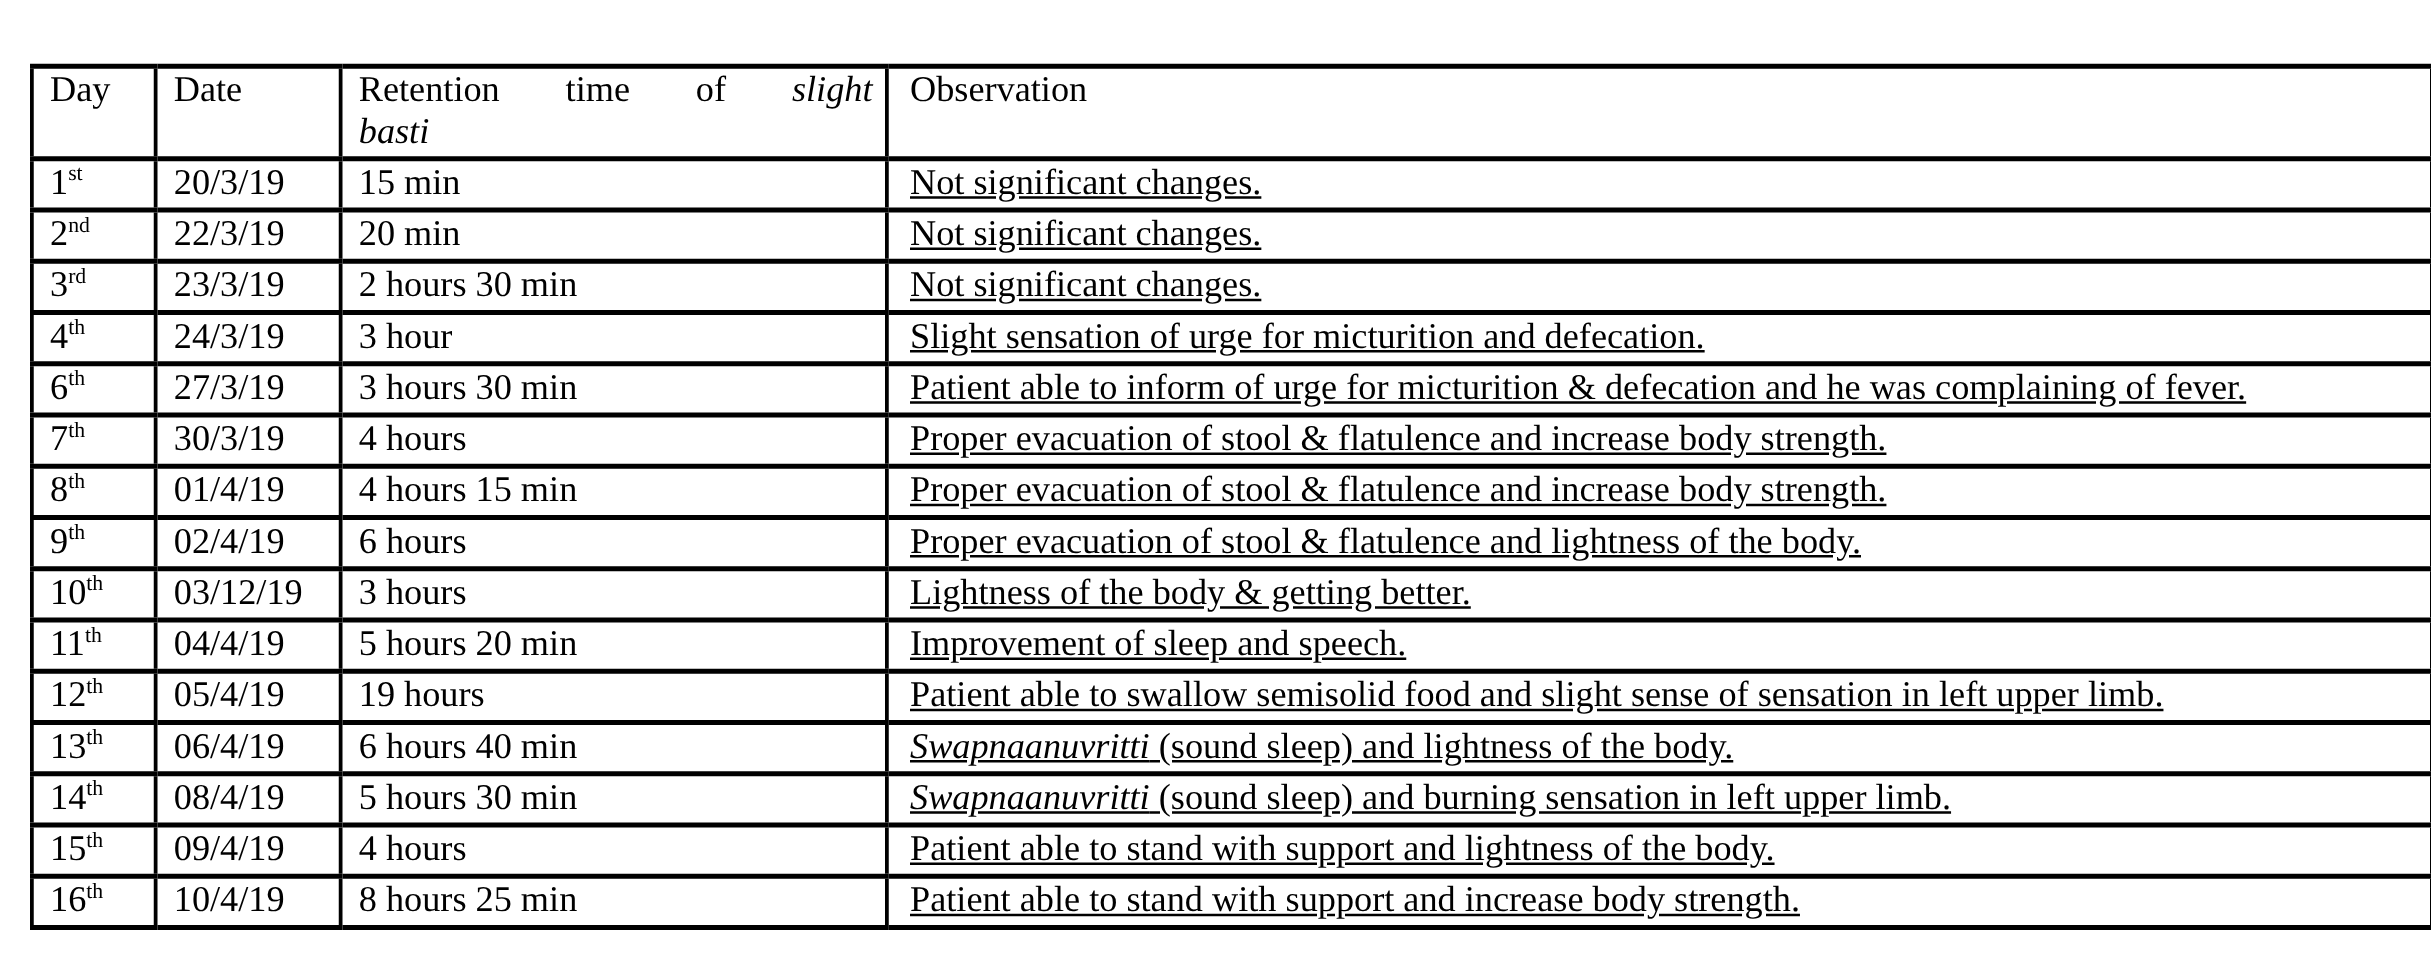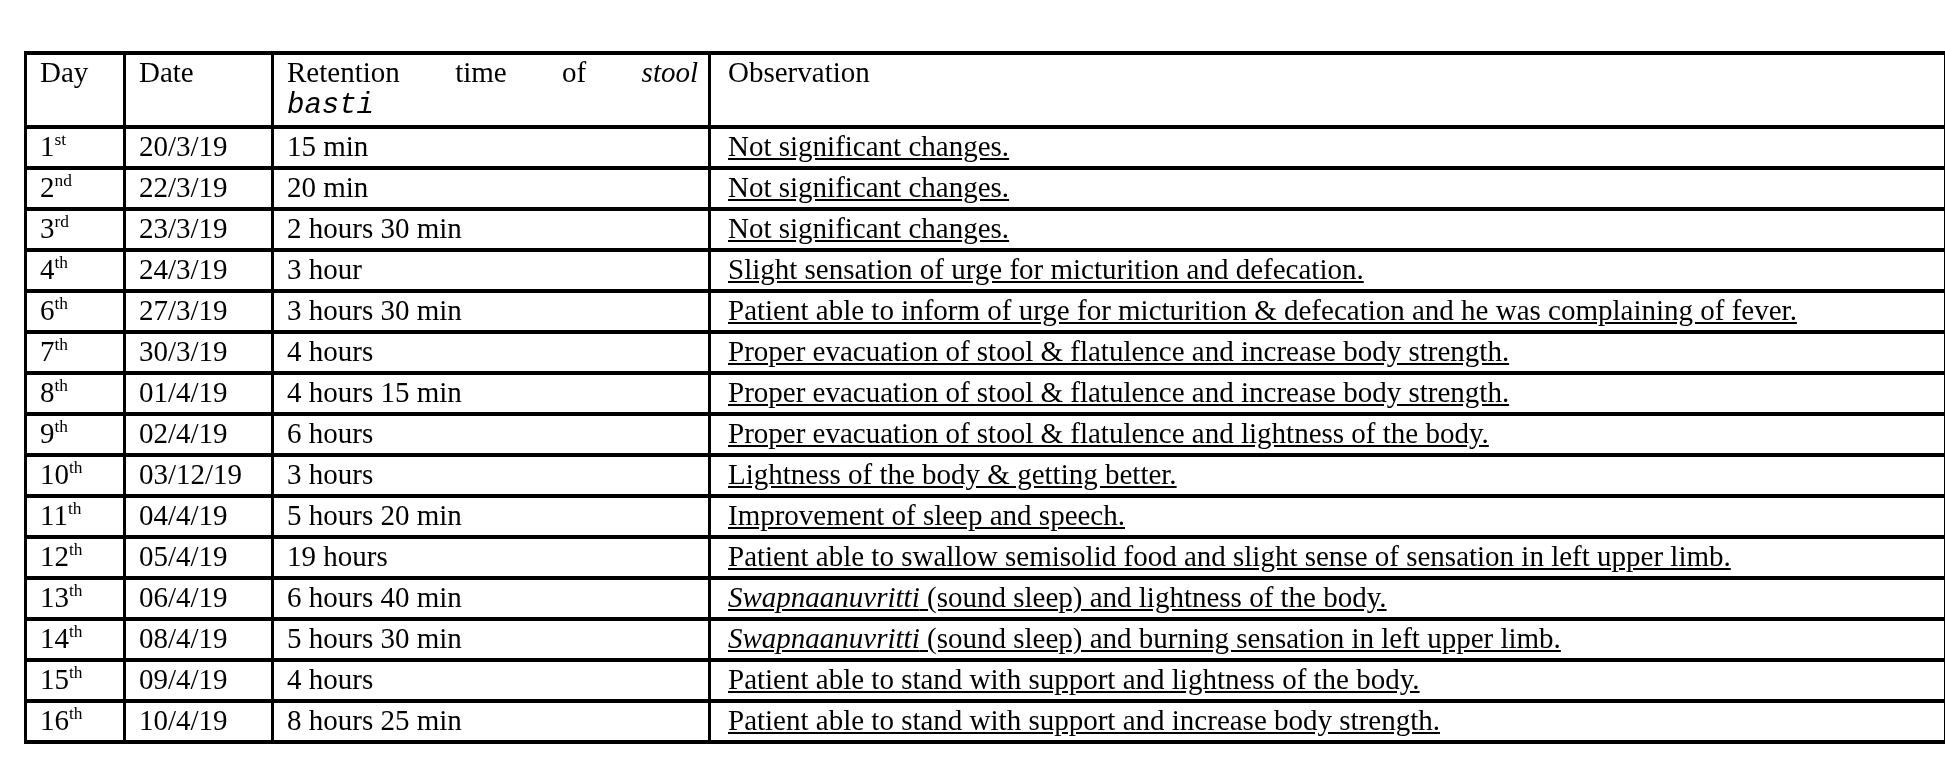--- a/index.html
+++ b/index.html
@@ -33,21 +33,21 @@
     line-height: 33px;
     font-weight: normal;
     text-align: left;
     color: #000000;
     padding: 1px 10px 3px 13px;
     overflow: hidden;
   }
   td.c-obs, th.c-obs-h { padding-left: 17px; padding-right: 26px; }
   td.c-obs { text-align: justify; text-decoration: underline; }
   .jline { text-align: justify; text-align-last: justify; }
-  .line2 { display: block; font-family: Liberation Mono, monospace; }
+  .line2 { display: block; }
   i, .it { font-style: italic; }
   sup {
     font-size: 60%;
     line-height: 0;
     vertical-align: super;
   }
 </style>
 </head>
 <body>
 
@@ -57,21 +57,21 @@
       <col class="c1">
         <col class="c2">
         <col class="c3">
         <col class="c4">
     </colgroup>
     <thead>
       <tr>
         <th>Day</th>
         <th>Date</th>
         <th>
-          <span class="jline" style="display:block"><span>Retention time of</span> <i>stool</i></span>
+          <span class="jline" style="display:block"><span>Retention time of</span> <i>slight</i></span>
           <span class="line2"><i>basti</i></span>
         </th>
         <th class="c-obs-h">Observation</th>
       </tr>
     </thead>
     <tbody>
         <tr>
           <td class="c-day"><span>1</span><sup>st</sup></td>
           <td class="c-date">20/3/19</td>
           <td class="c-ret">15 min</td>

